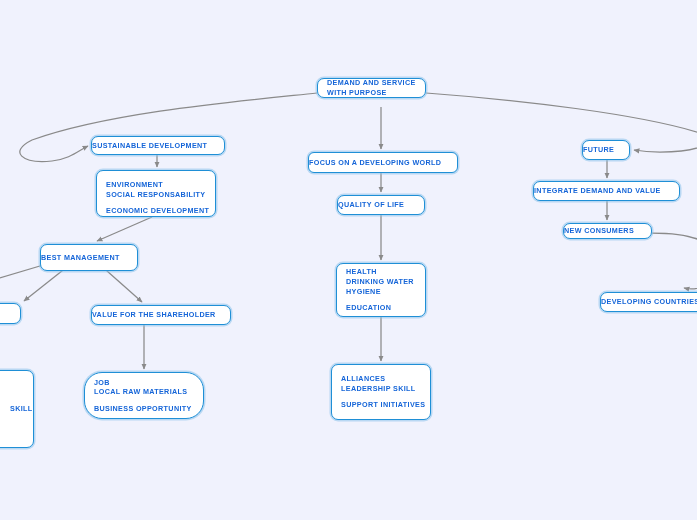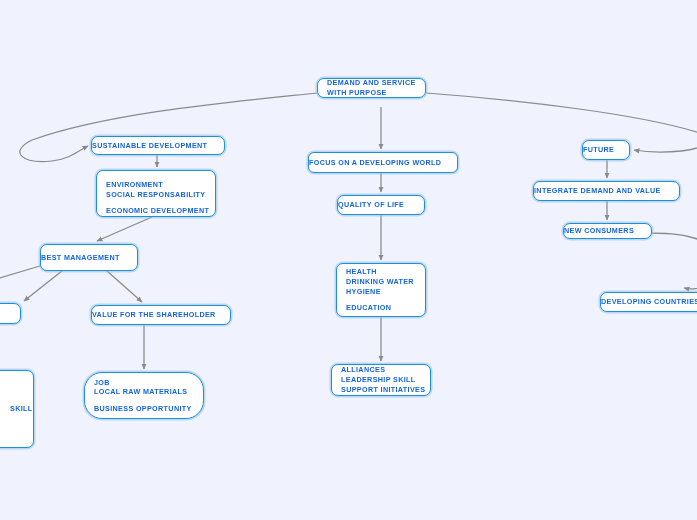--- a/index.html
+++ b/index.html
@@ -144,21 +144,21 @@
   <div class="node left" style="left: 336px; top: 263px; width: 90px; height: 54px;">
       <span class="line">HEALTH</span>
       <span class="line">DRINKING WATER</span>
       <span class="line">HYGIENE</span>
       <span class="spacer"></span>
       <span class="line">EDUCATION</span>
     </div>
   <div class="node centered" style="left: 337px; top: 195px; width: 88px; height: 20px;">
       <span class="line">QUALITY OF LIFE</span>
     </div>
-  <div class="node left" style="left: 331px; top: 364px; width: 100px; height: 32px;">
+  <div class="node left" style="left: 331px; top: 364px; width: 100px; height: 56px;">
       <span class="line">ALLIANCES</span>
       <span class="line">LEADERSHIP SKILL</span>
       <span class="spacer"></span>
       <span class="line">SUPPORT INITIATIVES</span>
     </div>
   <div class="node centered" style="left: 582px; top: 140px; width: 48px; height: 20px;">
       <span class="line">FUTURE</span>
     </div>
   <div class="node centered" style="left: 533px; top: 181px; width: 147px; height: 20px;">
       <span class="line">INTEGRATE DEMAND AND VALUE</span>

